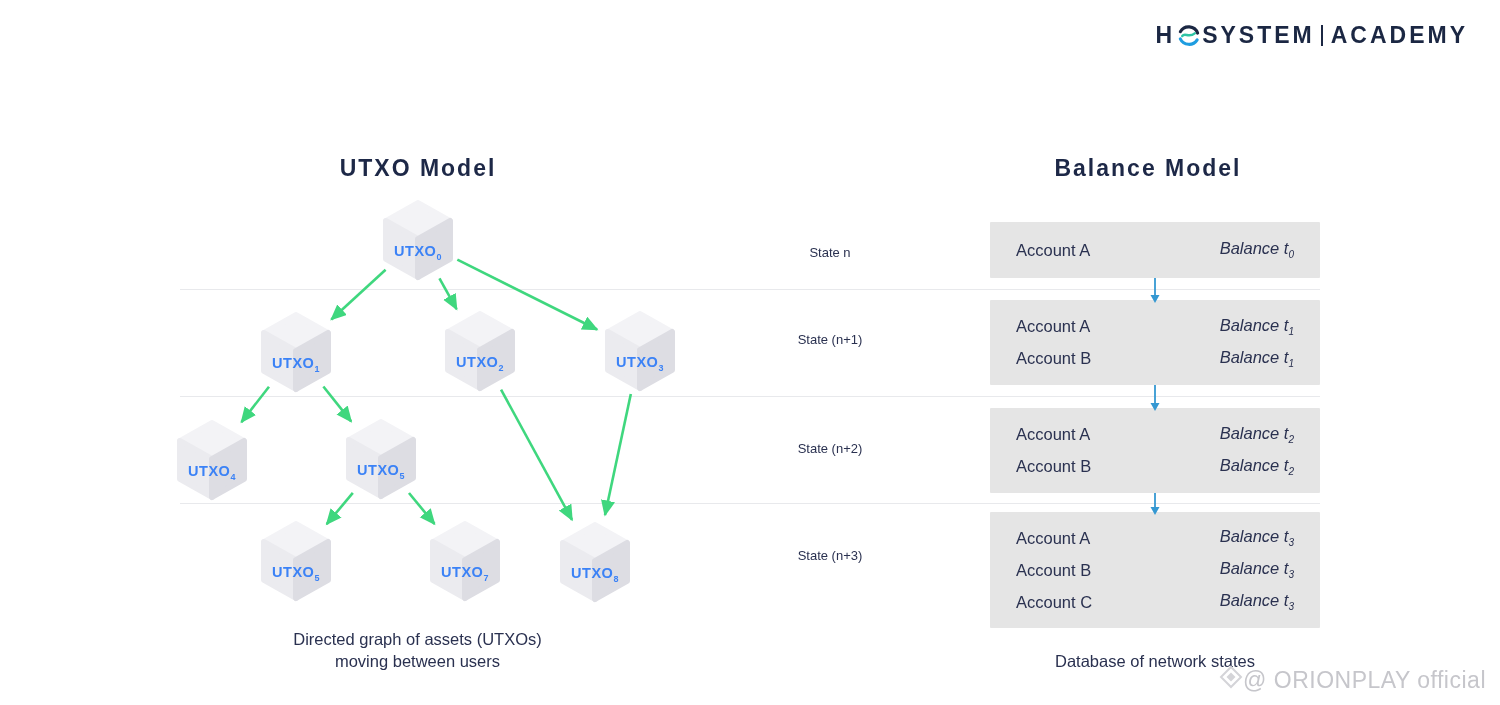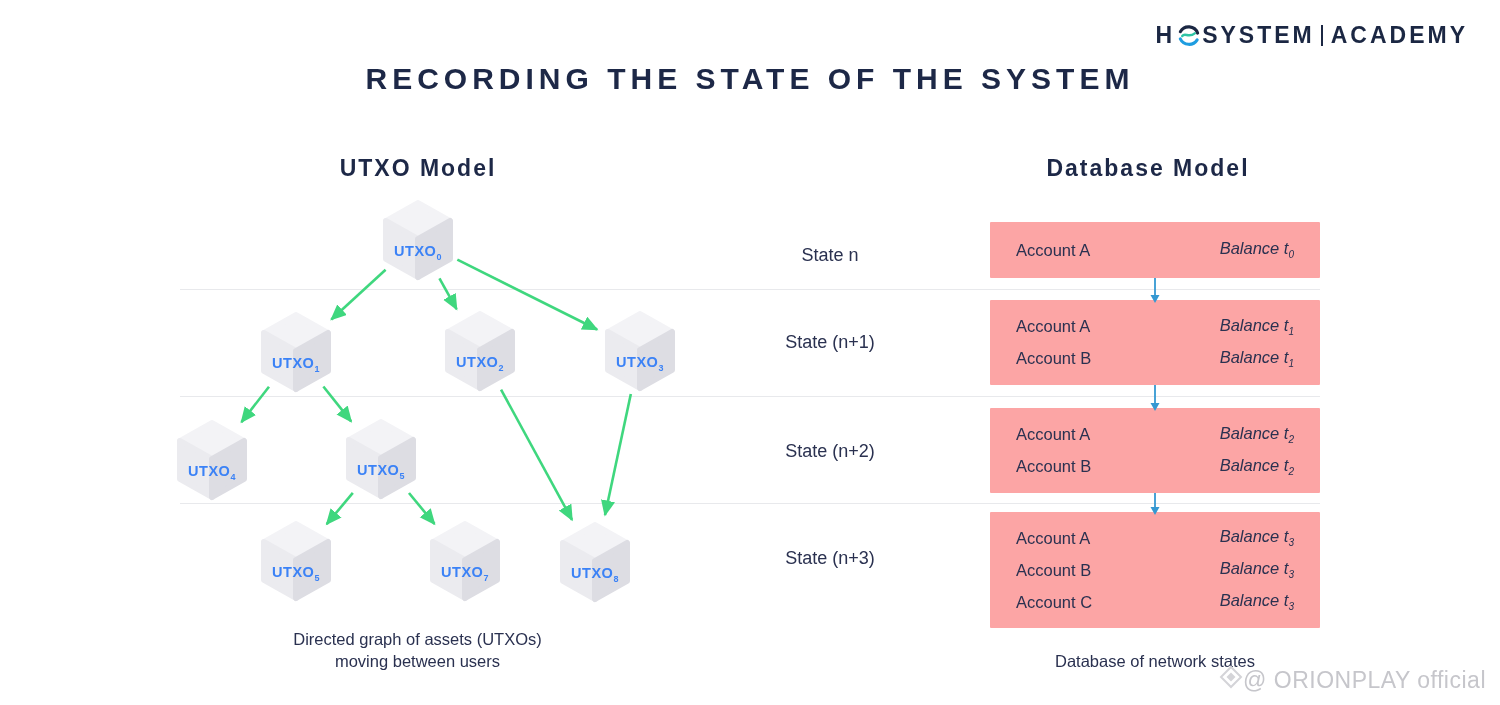--- a/index.html
+++ b/index.html
@@ -16,30 +16,30 @@
         font-size:30px;font-weight:bold;letter-spacing:5px;color:#1d2847;}
   
   .col-heading{position:absolute;font-size:23px;font-weight:bold;letter-spacing:2px;
         width:300px;text-align:center;color:#1d2847;}
   #utxo-heading{left:268px;top:155px;}
   #account-heading{left:998px;top:155px;}
   
   .divider{position:absolute;left:180px;width:1140px;height:1px;background:#e8e9ec;}
   
   .state-label{position:absolute;left:730px;width:200px;text-align:center;
-        font-size:18px;color:#2a3150;}
+        font-size:13px;color:#2a3150;}
   
   .cube{position:absolute;width:72px;height:82px;}
   .cube-label{position:absolute;left:0;top:44px;width:100%;text-align:center;
         font-size:14.5px;font-weight:bold;letter-spacing:0.5px;color:#3b82f6;}
   .cube-label sub{font-size:9px;}
   #edges-svg{position:absolute;left:0;top:0;z-index:6;pointer-events:none;}
   .cube{z-index:4;}
   
-  .panel{position:absolute;left:990px;width:330px;background:#fca5a5;border-radius:1px;
+  .panel{position:absolute;left:990px;width:330px;background:#e5e5e5;border-radius:1px;
         display:flex;flex-direction:column;justify-content:center;z-index:3;}
   .panel-row{display:flex;justify-content:space-between;align-items:center;
         height:32px;padding:0 26px;font-size:16.5px;}
   .balance{font-style:italic;}
   .balance sub{font-size:10px;font-style:italic;}
   .flow-arrow{position:absolute;z-index:5;}
   
   .caption{position:absolute;text-align:center;font-size:16.5px;line-height:22px;color:#2a3150;}
   #utxo-caption{left:240px;top:628px;width:355px;}
   #account-caption{left:1005px;top:650px;width:300px;}
@@ -59,24 +59,23 @@
         <path d="M4.5,9 A10,10 0 0 1 22.5,10.5" fill="none" stroke="#1b2743" stroke-width="3.2" stroke-linecap="round"></path>
         <path d="M22,17.5 A10,10 0 0 1 4.5,16.5" fill="none" stroke="#1e9de0" stroke-width="3.2" stroke-linecap="round"></path>
         <path d="M6.5,13.5 C9.5,9.5 13,16 19.5,10.8" fill="none" stroke="#2ec4a5" stroke-width="2.6" stroke-linecap="round"></path>
       </svg>
     </span>
     <span>SYSTEM</span>
     <span class="logo-sep"></span>
     <span>ACADEMY</span>
   </div>
 
-  <div class="page-title">RECORDING THE STATE OF THE SYSTEM</div>
 
   <div class="col-heading" id="utxo-heading">UTXO Model</div>
-  <div class="col-heading" id="account-heading">Database Model</div>
+  <div class="col-heading" id="account-heading">Balance Model</div>
 
   <div id="generated">
       <div class="divider" style="top: 289px;"></div>
       <div class="divider" style="top: 396px;"></div>
       <div class="divider" style="top: 503px;"></div>
       <div class="state-label" style="top: 245px;">State n</div>
       <div class="state-label" style="top: 332px;">State (n+1)</div>
       <div class="state-label" style="top: 441px;">State (n+2)</div>
       <div class="state-label" style="top: 548px;">State (n+3)</div>
       <div class="cube" style="left: 382px; top: 199px;"><svg width="72" height="82" viewBox="0 0 72 82">

